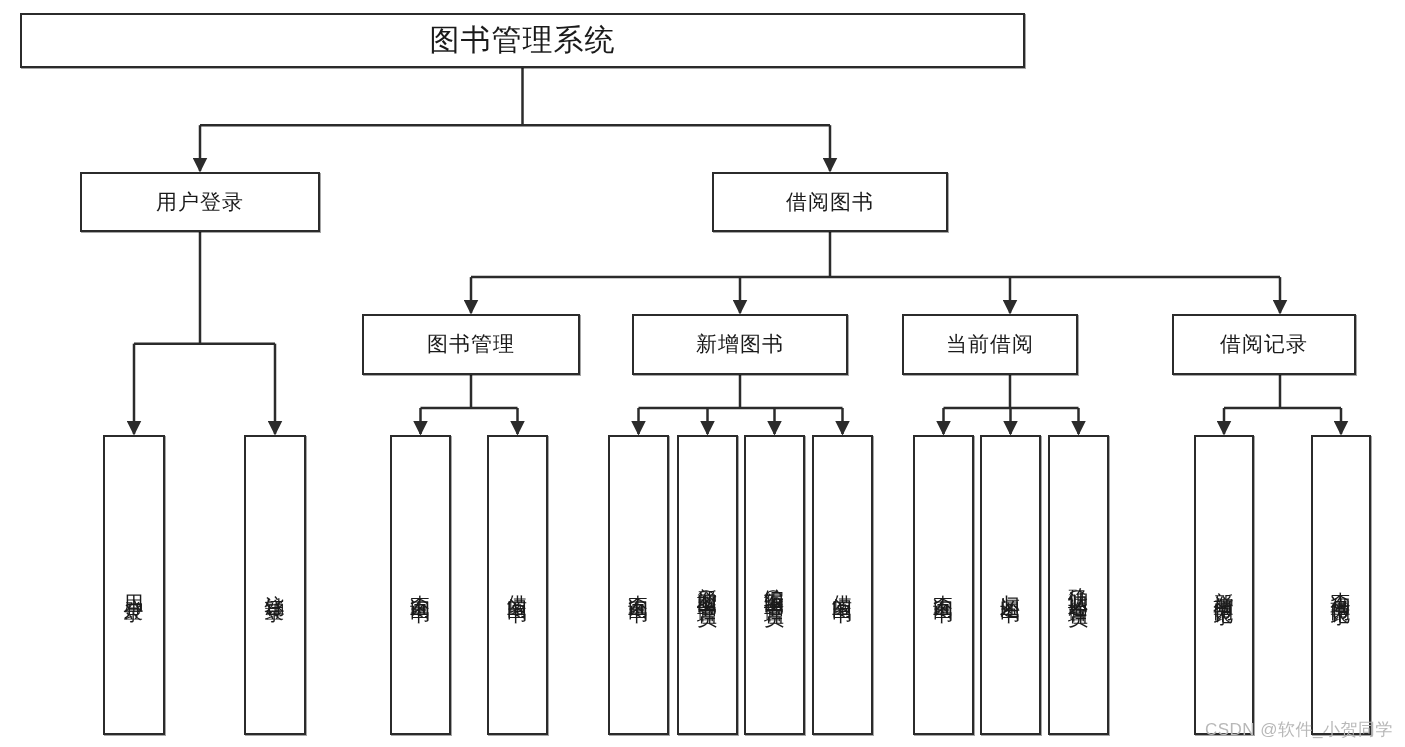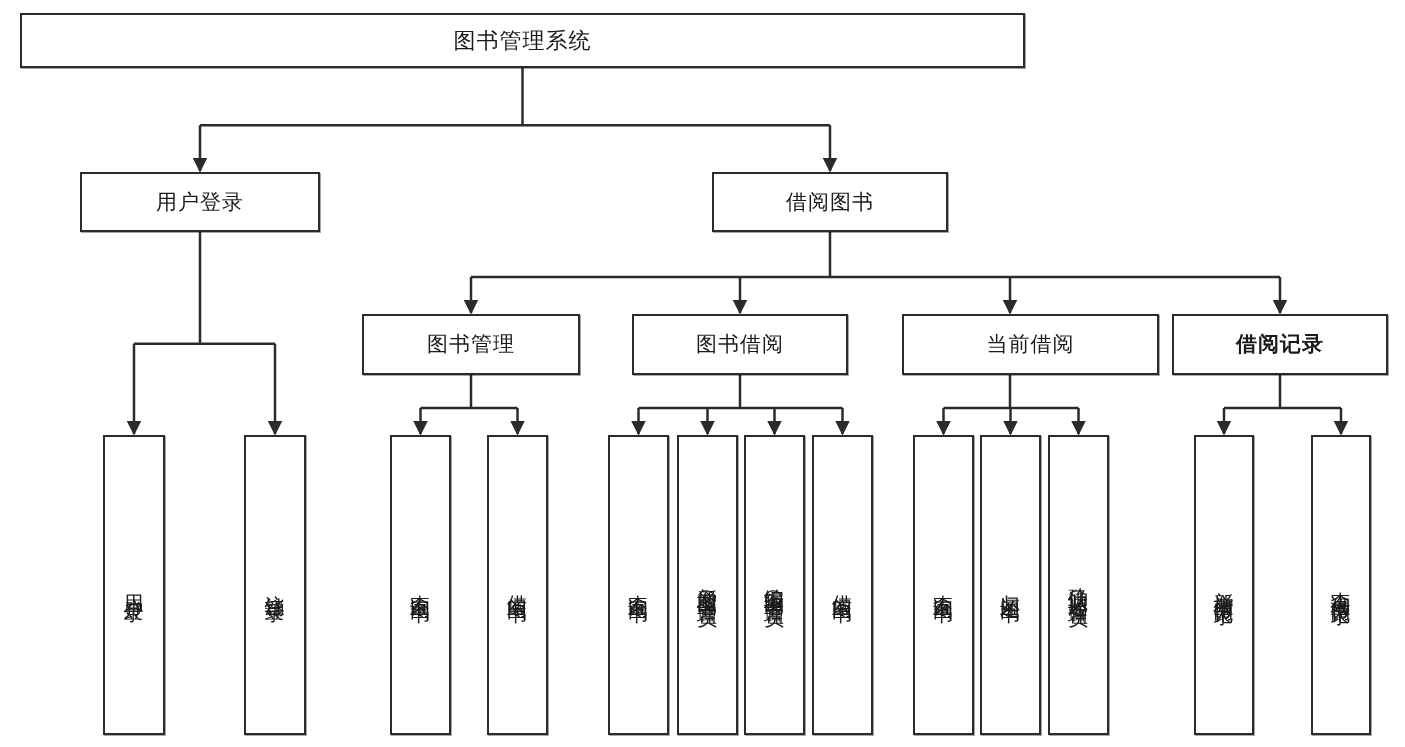--- a/index.html
+++ b/index.html
@@ -44,21 +44,21 @@
   }
   .node.vertical .label {
     writing-mode: vertical-rl;
     text-orientation: upright;
     font-size: 20px;
     letter-spacing: 3px;
     line-height: 1.1;
     white-space: normal;
     max-height: 100%;
   }
-  .node.root .label { font-size: 22px; }
+  .node.root .label { font-size: 30px; }
   .watermark {
     position: absolute;
     right: 12px;
     bottom: 6px;
     font-size: 17px;
     color: #b8b8b8;
     letter-spacing: 0.5px;
     white-space: nowrap;
   }
 </style>
@@ -116,26 +116,26 @@
       <div class="node" style="left: 80px; top: 172px; width: 240px; height: 60px;">
         <span class="label">用户登录</span>
       </div>
       <div class="node" style="left: 712px; top: 172px; width: 236px; height: 60px;">
         <span class="label">借阅图书</span>
       </div>
       <div class="node" style="left: 362px; top: 314px; width: 218px; height: 61px;">
         <span class="label">图书管理</span>
       </div>
       <div class="node" style="left: 632px; top: 314px; width: 216px; height: 61px;">
-        <span class="label">图书借阅</span>
+        <span class="label">新增图书</span>
       </div>
-      <div class="node" style="left: 902px; top: 314px; width: 257px; height: 61px;">
+      <div class="node" style="left: 902px; top: 314px; width: 176px; height: 61px;">
         <span class="label">当前借阅</span>
       </div>
-      <div class="node" style="left: 1172px; top: 314px; width: 216px; height: 61px; font-weight: bold;">
+      <div class="node" style="left: 1172px; top: 314px; width: 184px; height: 61px;">
         <span class="label">借阅记录</span>
       </div>
       <div class="node vertical" style="left: 103px; top: 435px; width: 62px; height: 300px;">
         <span class="label">用户登录</span>
       </div>
       <div class="node vertical" style="left: 244px; top: 435px; width: 62px; height: 300px;">
         <span class="label">注销登录</span>
       </div>
       <div class="node vertical" style="left: 390px; top: 435px; width: 61px; height: 300px;">
         <span class="label">查询图书</span>
@@ -165,13 +165,14 @@
         <span class="label">确认归还（管理员）</span>
       </div>
       <div class="node vertical" style="left: 1194px; top: 435px; width: 60px; height: 300px;">
         <span class="label">新增借阅记录</span>
       </div>
       <div class="node vertical" style="left: 1311px; top: 435px; width: 60px; height: 300px;">
         <span class="label">查询借阅记录</span>
       </div>
     </div>
 
+  <div class="watermark">CSDN @软件_小贺同学</div>
 </div>
 
 </body></html>

